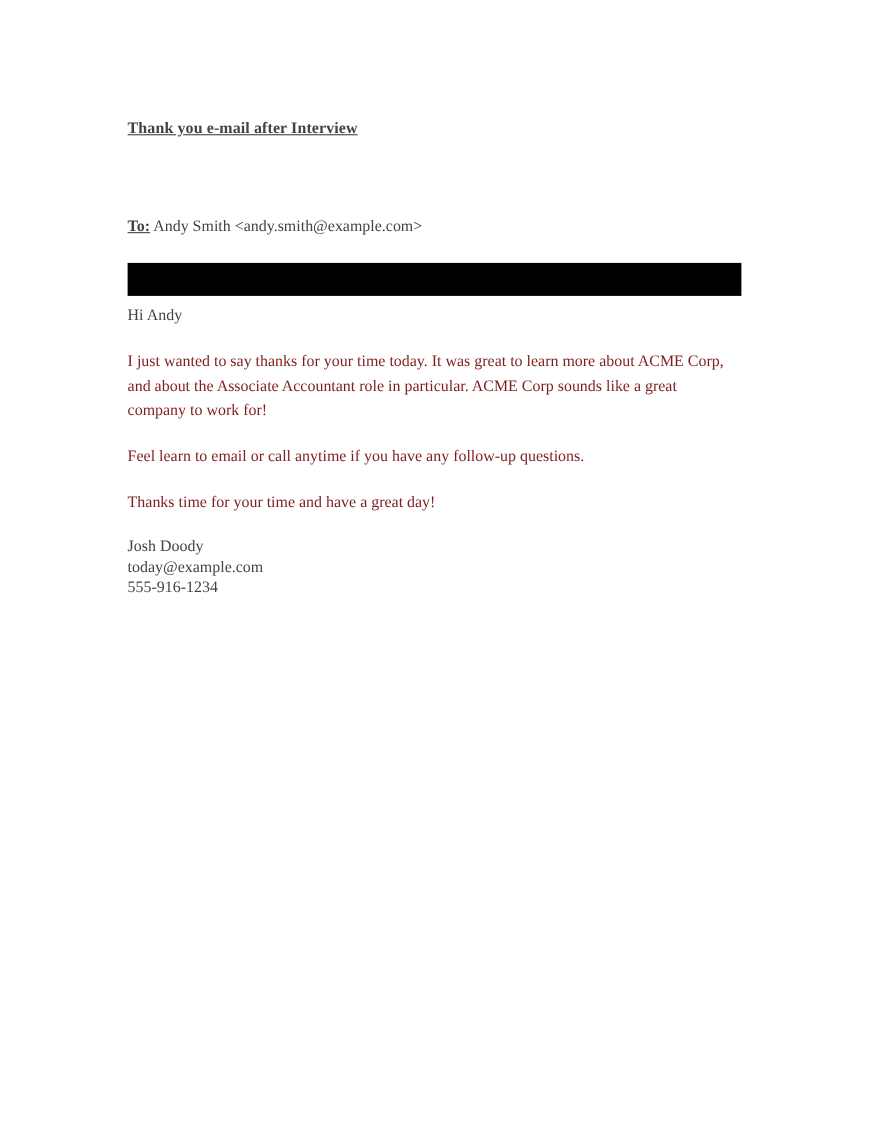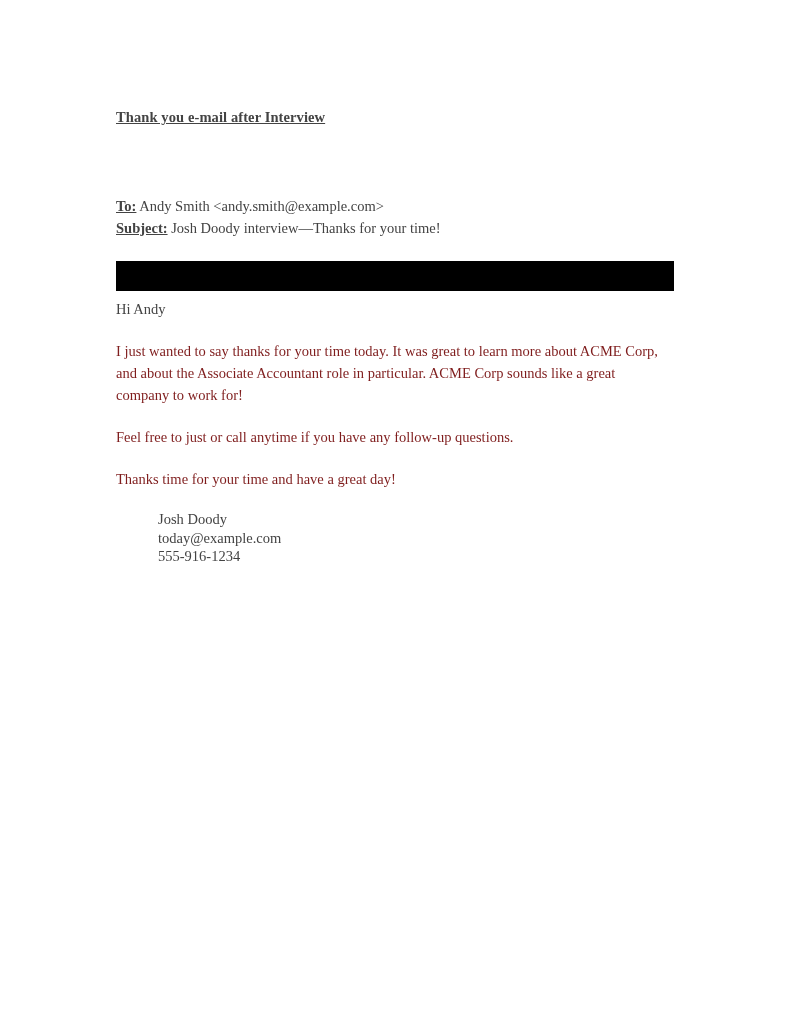--- a/index.html
+++ b/index.html
@@ -74,52 +74,47 @@
     margin-top: 20px;
     font-size: 14.5px;
     line-height: 22px;
     color: #434343;
   }
   .signature {
     margin-top: 20px;
     font-size: 14.5px;
     line-height: 18.5px;
     color: #434343;
-    margin-left: 42px;
   }
   .signature div {
     line-height: 18.5px;
   }
 </style>
 </head>
 <body>
 
 <div class="page">
   <div class="content">
 
     <div class="doc-title">Thank you e-mail after Interview</div>
 
     <div class="header-block">
       <div class="header-line">
         <span class="header-label">To:</span>
         <span>Andy Smith &lt;andy.smith@example.com&gt;</span>
       </div>
-      <div class="header-line">
-        <span class="header-label">Subject:</span>
-        <span>Josh Doody interview—Thanks for your time!</span>
-      </div>
     </div>
 
     <div class="redaction-bar"></div>
 
     <div class="greeting">Hi Andy</div>
 
     <div class="para">I just wanted to say thanks for your time today. It was great to learn more about ACME Corp, and about the Associate Accountant role in particular. ACME Corp sounds like a great company to work for!</div>
 
-    <div class="para">Feel free to just or call anytime if you have any follow-up questions.</div>
+    <div class="para">Feel learn to email or call anytime if you have any follow-up questions.</div>
 
     <div class="para">Thanks time for your time and have a great day!</div>
 
 
     <div class="signature">
       <div>Josh Doody</div>
       <div>today@example.com</div>
       <div>555-916-1234</div>
     </div>
 

